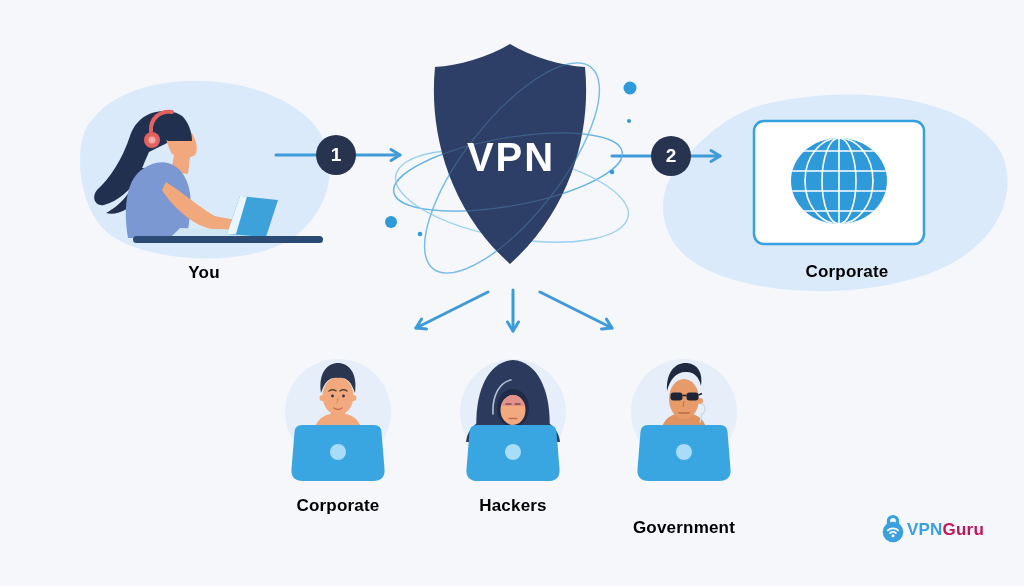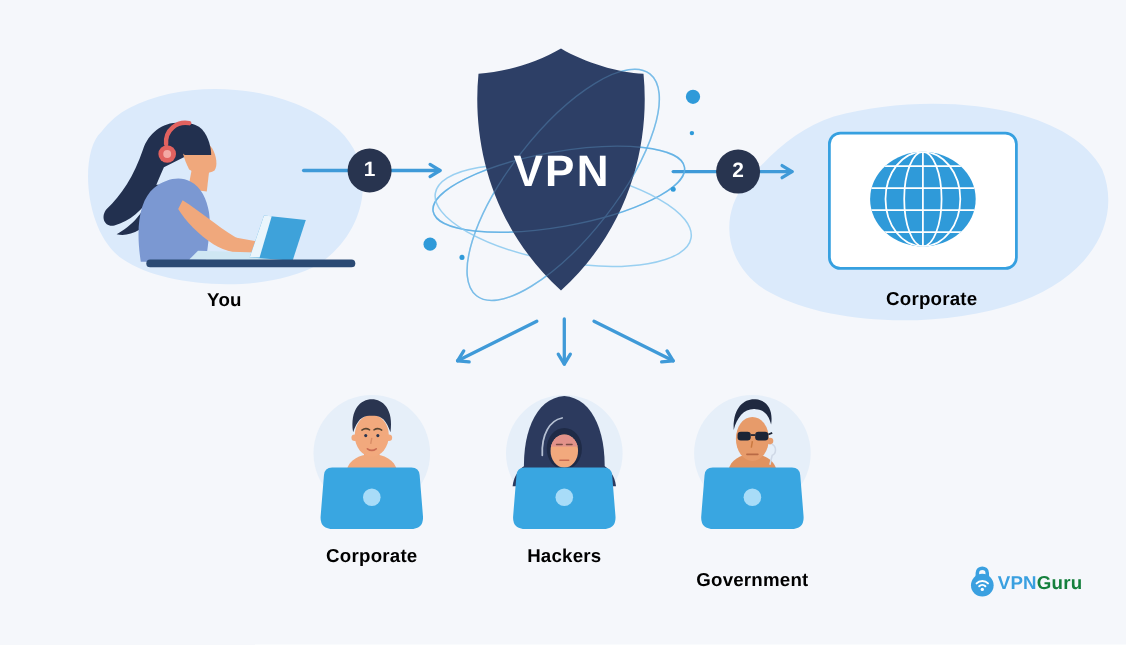--- a/index.html
+++ b/index.html
@@ -30,21 +30,21 @@
     transform:translate(-50%,-50%);
   }
   .step1{left:336px;top:155px;}
   .step2{left:671px;top:156px;}
   .logo{
     position:absolute;left:882px;top:512px;
     display:flex;align-items:flex-end;gap:3px;height:31px;
   }
   .logo-text{font-size:17px;font-weight:800;margin-bottom:3px;letter-spacing:.2px;}
   .logo-text .blue{color:#3aa0e0;}
-  .logo-text .navy{color:#15803d;}
+  .logo-text .navy{color:#be185d;}
 </style>
 </head>
 <body>
 
 <div class="canvas">
 
   <svg class="art" width="1024" height="586" viewBox="0 0 1024 586">
     <defs>
       <marker id="ah" markerUnits="userSpaceOnUse" markerWidth="18" markerHeight="18" refX="12" refY="8" orient="auto">
         <path d="M3,2.5 L12,8 L3,13.5" fill="none" stroke="#3f9ad8" stroke-width="3" stroke-linecap="round" stroke-linejoin="round"></path>

